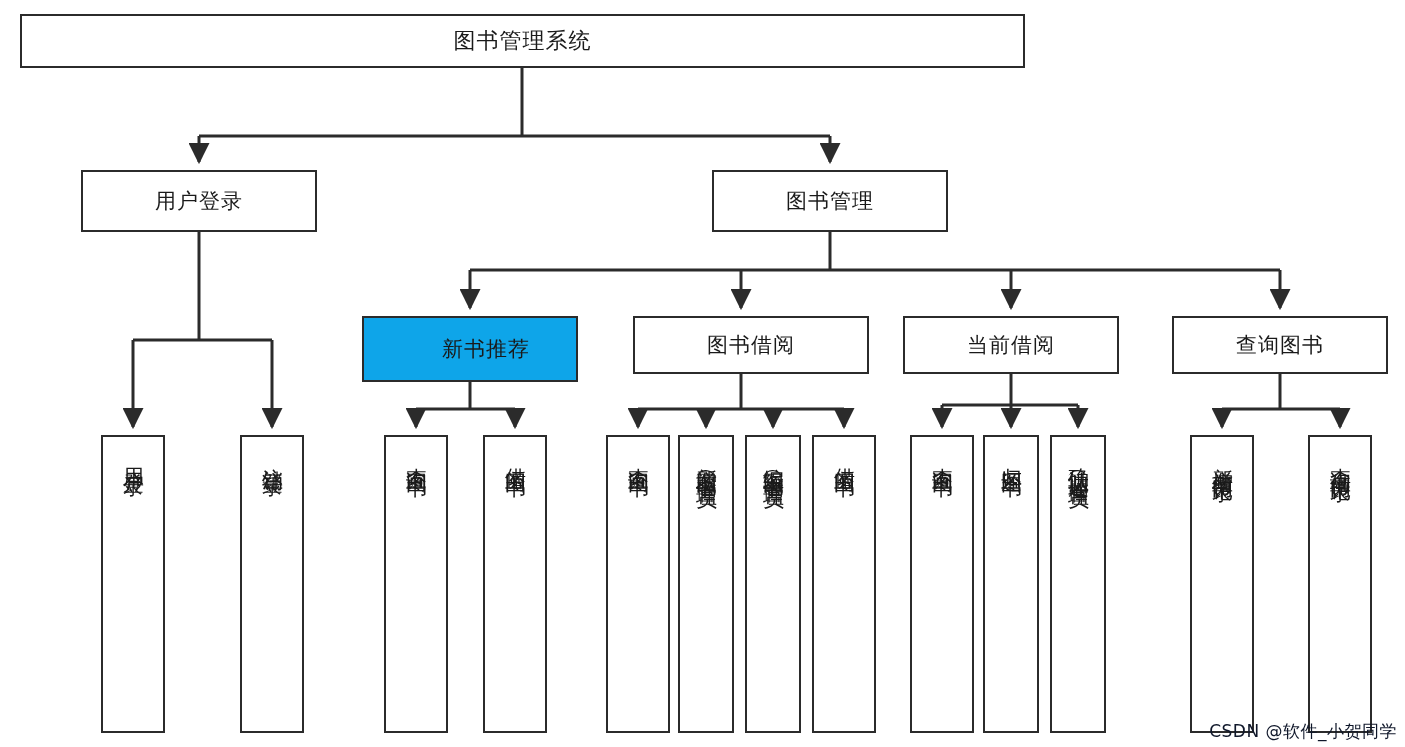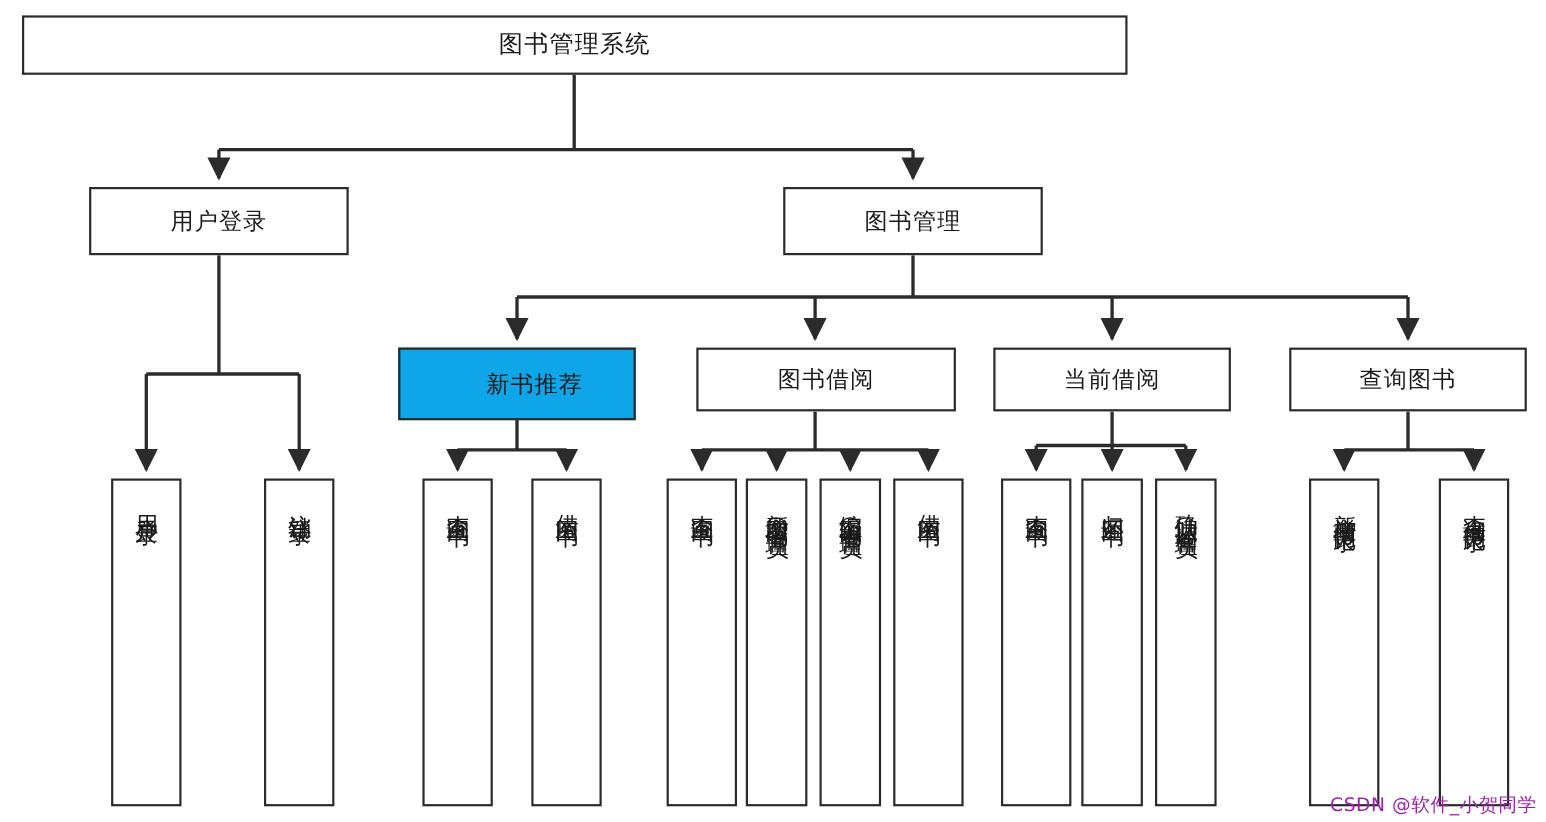--- a/index.html
+++ b/index.html
@@ -60,21 +60,21 @@
     line-height: 1;
   }
   .node.root .label {
     font-size: 22px;
   }
   #watermark {
     position: absolute;
     right: 8px;
     bottom: 4px;
     font-size: 17px;
-    color: #a21caf;
+    color: #0f172a;
     letter-spacing: 0.5px;
     z-index: 5;
     user-select: none;
     white-space: pre;
   }
 </style>
 </head>
 <body>
 
 <div id="canvas" style="background: rgb(255, 255, 255);">

